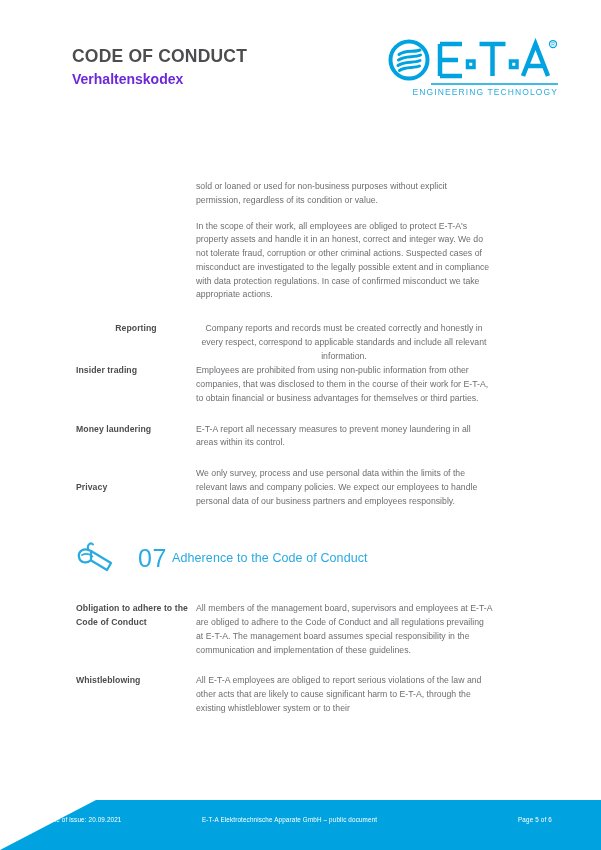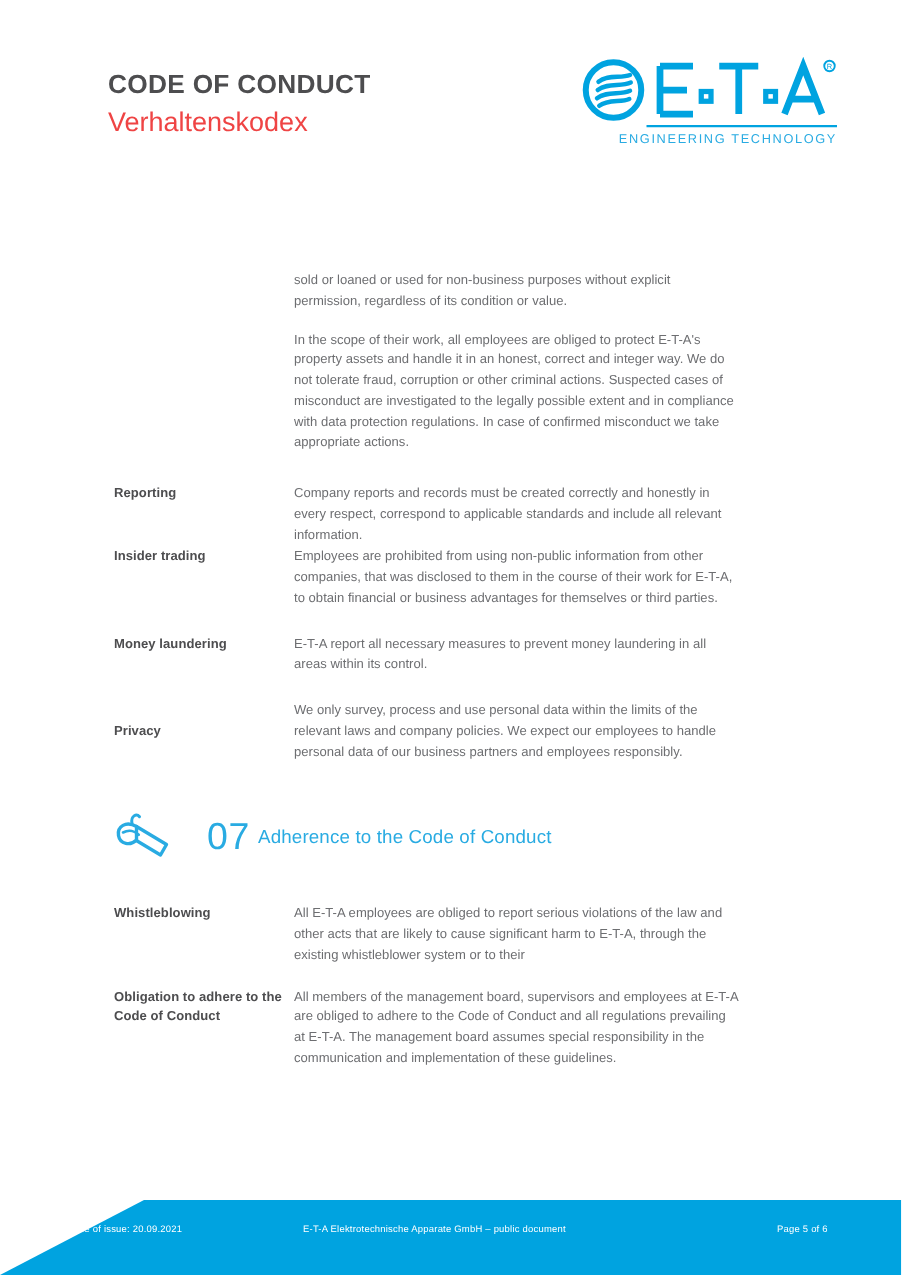--- a/index.html
+++ b/index.html
@@ -37,23 +37,23 @@
   }
   .doc-title {
     font-size: 17.5px;
     font-weight: bold;
     letter-spacing: 0.2px;
     color: #4d4d4f;
     line-height: 1.15;
     margin: 0;
   }
   .doc-subtitle {
-    font-size: 18px;
-    font-weight: normal;
-    color: #ef4444;
+    font-size: 14px;
+    font-weight: bold;
+    color: #6d28d9;
     margin: 5px 0 0 0;
     line-height: 1.2;
   }
 
   
   .logo {
     position: absolute;
     right: 36px;
     top: 38px;
     width: 170px;
@@ -223,21 +223,21 @@
   <div class="content">
 
     <div class="row">
       <div class="row-label"></div>
       <div class="row-body">
         <p>sold or loaned or used for non-business purposes without explicit permission, regardless of its condition or value.</p>
         <p>In the scope of their work, all employees are obliged to protect E-T-A's property assets and handle it in an honest, correct and integer way. We do not tolerate fraud, corruption or other criminal actions. Suspected cases of misconduct are investigated to the legally possible extent and in compliance with data protection regulations. In case of confirmed misconduct we take appropriate actions.</p>
       </div>
     </div>
 
-    <div class="row" style="margin-top:20px;">
+    <div class="row" style="margin-top:20px;text-align:center;">
       <div class="row-label">Reporting</div>
       <div class="row-body">Company reports and records must be created correctly and honestly in every respect, correspond to applicable standards and include all relevant information.</div>
     </div>
 
     <div class="row" style="margin-top:1px;">
       <div class="row-label">Insider trading</div>
       <div class="row-body">Employees are prohibited from using non-public information from other companies, that was disclosed to them in the course of their work for E-T-A, to obtain financial or business advantages for themselves or third parties.</div>
     </div>
 
     <div class="row" style="margin-top:17px;">
@@ -260,28 +260,28 @@
 
           <path d="M12 30 C20 26, 28 28, 33 33" fill="none" stroke="#29abe2" stroke-width="3.5" stroke-linecap="round"></path>
 
           <path d="M24 18 C22 8, 30 4, 34 9" fill="none" stroke="#29abe2" stroke-width="4" stroke-linecap="round"></path>
         </svg>
       </div>
       <div class="section-number">07</div>
       <div class="section-title">Adherence to the Code of Conduct</div>
     </div>
 
+    <div class="row">
+      <div class="row-label">Obligation to adhere to the Code of Conduct</div>
+      <div class="row-body">All members of the management board,  supervisors and employees at E-T-A are obliged to adhere to the Code of Conduct and all regulations prevailing at E-T-A. The management board assumes special responsibility in the communication and implementation of these guidelines.</div>
+    </div>
+
     <div class="row" style="margin-top:17px;">
       <div class="row-label">Whistleblowing</div>
       <div class="row-body">All E-T-A employees are obliged to report serious violations of the law and other acts that are likely to cause significant harm to E-T-A, through the existing whistleblower system or to their</div>
-    </div>
-
-    <div class="row">
-      <div class="row-label">Obligation to adhere to the Code of Conduct</div>
-      <div class="row-body">All members of the management board,  supervisors and employees at E-T-A are obliged to adhere to the Code of Conduct and all regulations prevailing at E-T-A. The management board assumes special responsibility in the communication and implementation of these guidelines.</div>
     </div>
 
   </div>
 
   <div class="footer">
     <div class="footer-inner">
       <div class="footer-left">Date of issue: 20.09.2021</div>
       <div class="footer-center">E-T-A Elektrotechnische Apparate GmbH – public document</div>
       <div class="footer-right">Page 5 of 6</div>
     </div>

